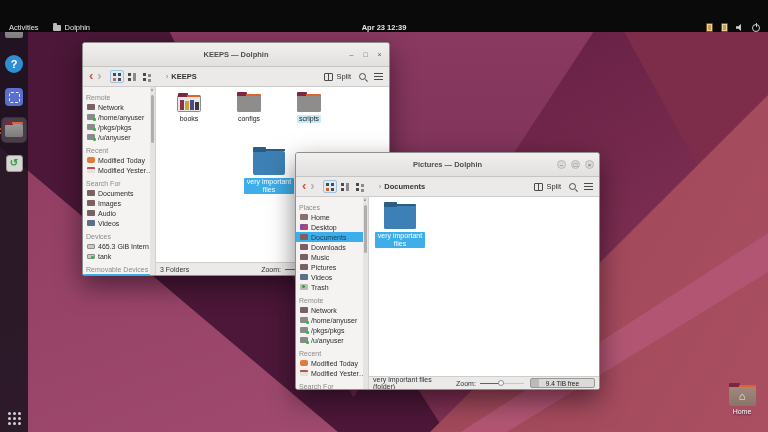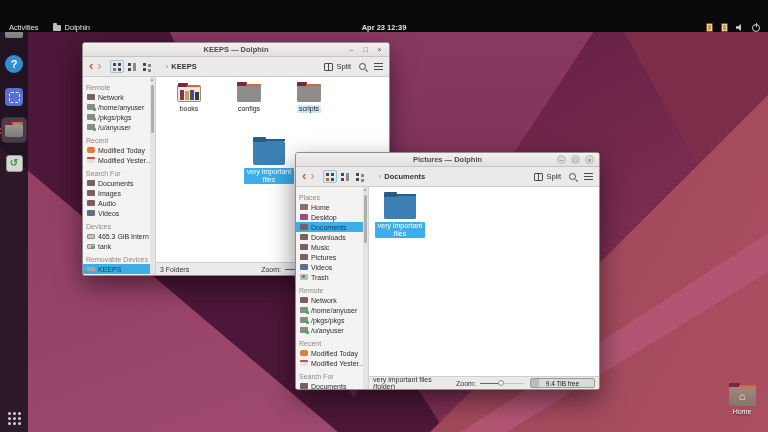--- a/index.html
+++ b/index.html
@@ -39,21 +39,21 @@
   .shot-sq{width:18px;height:18px;border-radius:4px;background:#5a6fd0;display:flex;align-items:center;justify-content:center;}
   .shot-sq .dash{width:11px;height:11px;border:1px dashed #e8ecff;border-radius:2px;}
   .trash-sq{width:17px;height:17px;border-radius:3px;background:#d8d6d4;border:1px solid #9a9896;display:flex;align-items:center;justify-content:center;color:#2f9e44;font-size:10px;font-weight:bold;line-height:1;}
   .showapps{margin-top:auto;margin-bottom:7px;display:grid;grid-template-columns:repeat(3,3px);grid-template-rows:repeat(3,3px);gap:2px;}
   .showapps i{width:3px;height:3px;border-radius:50%;background:#d2d2d2;}
 
   
   .window{position:absolute;background:#eceae8;border:1px solid #8f8d8b;border-radius:3px;box-shadow:0 10px 26px rgba(10,0,10,.5);display:flex;flex-direction:column;overflow:hidden;}
   .win1{left:82px;top:42px;width:308px;height:234px;z-index:10;}
   .win2{left:295px;top:152px;width:305px;height:238px;z-index:20;}
-  .titlebar{height:14px;background:linear-gradient(180deg,#f1f0ef,#e2e0de);border-bottom:1px solid #c6c4c2;display:flex;align-items:center;position:relative;flex:none;}
+  .titlebar{height:24px;background:linear-gradient(180deg,#f1f0ef,#e2e0de);border-bottom:1px solid #c6c4c2;display:flex;align-items:center;position:relative;flex:none;}
   .title{position:absolute;left:0;right:0;text-align:center;font-size:7.5px;font-weight:bold;color:#4d4d4d;}
   .winbtns{margin-left:auto;display:flex;gap:5px;padding-right:5px;z-index:1;}
   .winbtn{width:9px;height:9px;display:flex;align-items:center;justify-content:center;font-size:7px;color:#5a5a5a;line-height:1;}
   .win2 .winbtn{background:#dcdad8;border:1px solid #bbb9b7;border-radius:50%;font-size:6px;}
   .toolbar{height:20px;display:flex;align-items:center;gap:4px;padding:0 6px;border-bottom:1px solid #cfcdcb;flex:none;}
   .nav-back{color:#d8502f;font-size:13px;font-weight:bold;line-height:1;margin-top:-2px;}
   .nav-fwd{color:#b3b1af;font-size:13px;font-weight:bold;line-height:1;margin-top:-2px;}
   .viewbtns{display:flex;gap:1px;margin-left:4px;}
   .vb{width:14px;height:13px;border:1px solid transparent;border-radius:2px;display:flex;align-items:center;justify-content:center;}
   .vb.sel{background:#dcebf5;border-color:#9fc3da;}

